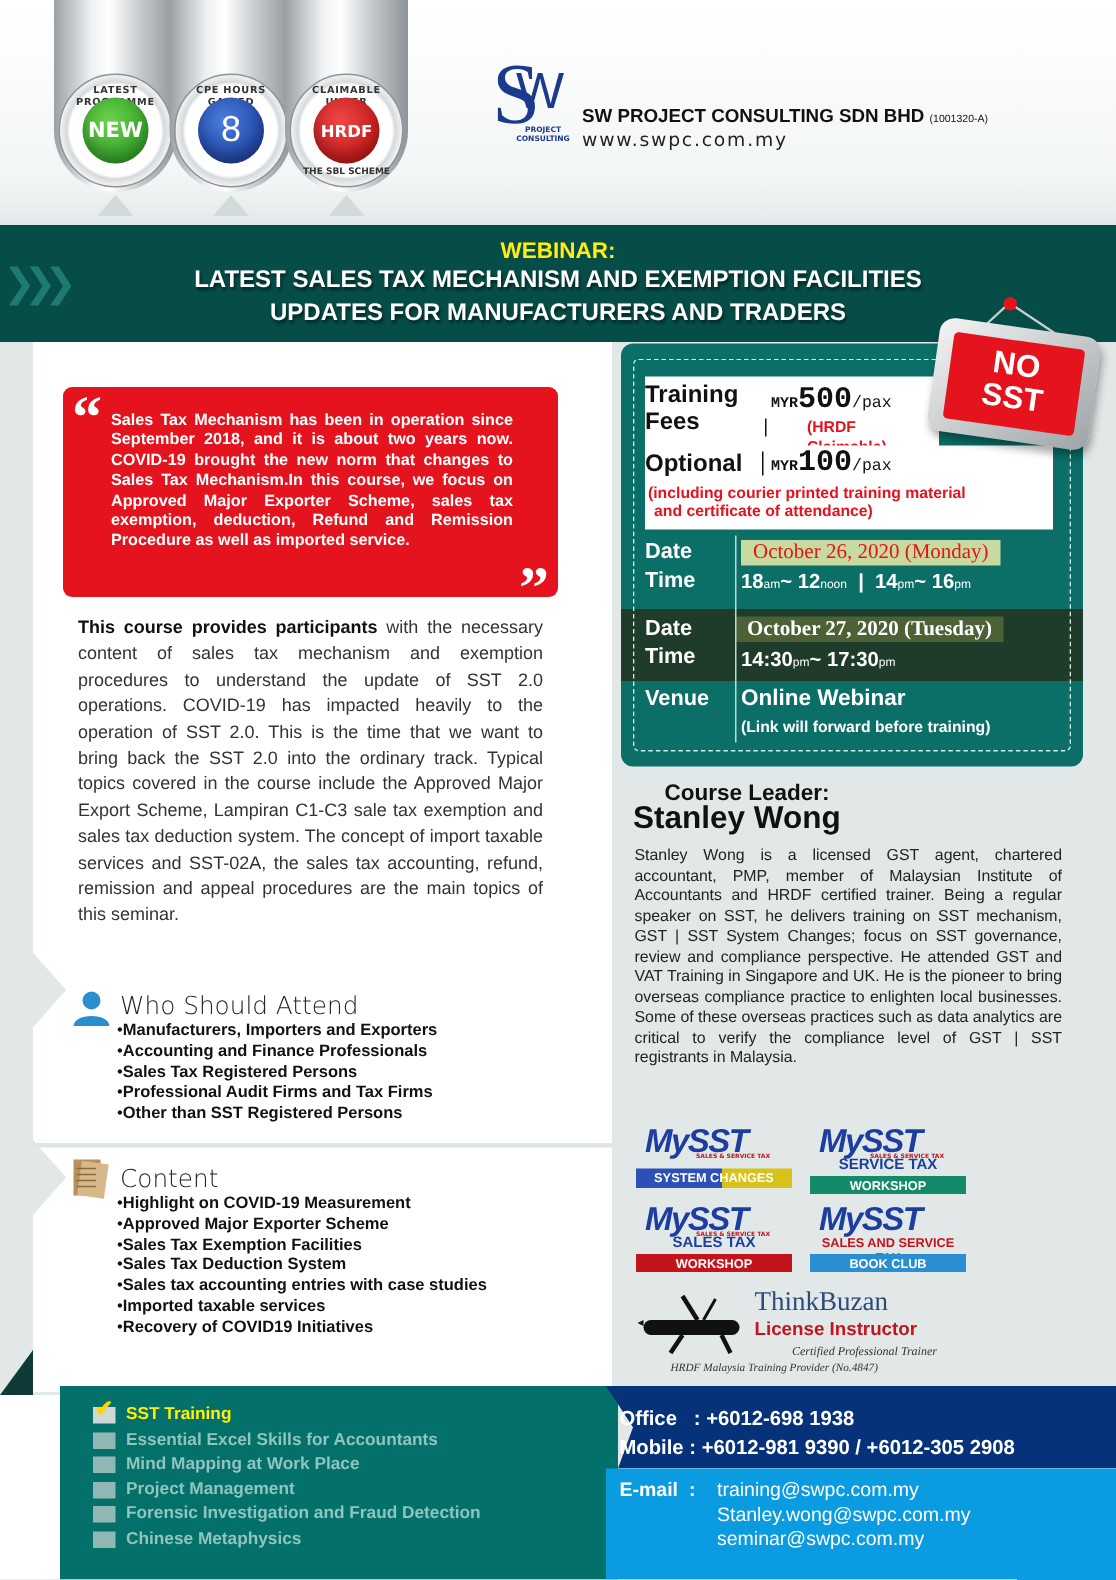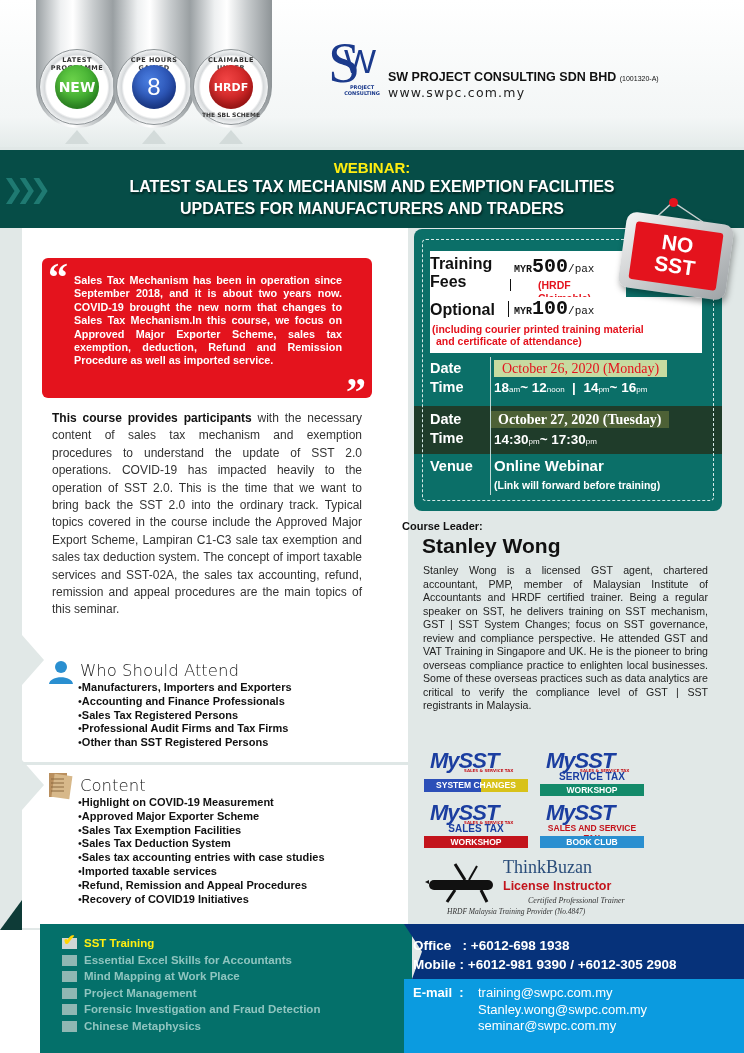--- a/index.html
+++ b/index.html
@@ -81,21 +81,21 @@
   .venue-main { position: absolute; left: 80px; top: 0; font-family: "Liberation Sans", sans-serif; font-weight: bold; font-size: 15px; color: #fff; }
   .venue-sub { position: absolute; left: 80px; top: 22px; font-family: "Liberation Sans", sans-serif; font-weight: bold; font-size: 10.5px; color: #fff; }
 
   
   .sign-string { position: absolute; left: 647px; top: 198px; width: 60px; height: 26px; }
   .sign-pin { position: absolute; left: 669px; top: 198px; width: 9px; height: 9px; border-radius: 50%; background: #e4131d; }
   .sign { position: absolute; left: 622px; top: 218px; width: 108px; height: 76px; border-radius: 10px; background: linear-gradient(135deg, #f4f4f4, #9ea3a6); transform: rotate(8deg); box-shadow: 2px 4px 6px rgba(0,0,0,.35); }
   .sign-inner { position: absolute; left: 10px; top: 9px; right: 10px; bottom: 9px; background: #e4131d; border-radius: 3px; text-align: center; color: #fff; font-family: "Liberation Sans", sans-serif; font-weight: bold; font-size: 21px; line-height: 22px; padding-top: 6px; }
 
   
-  .leader-lbl { position: absolute; left: 402px; top: 520px; font-family: "Liberation Sans", sans-serif; font-weight: bold; font-size: 11px; color: #111; }
+  .leader-lbl { position: absolute; left: 443px; top: 520px; font-family: "Liberation Sans", sans-serif; font-weight: bold; font-size: 15px; color: #111; }
   .leader-name { position: absolute; left: 422px; top: 534px; font-family: "Liberation Sans", sans-serif; font-weight: bold; font-size: 21px; color: #111; }
   .leader-bio { position: absolute; left: 423px; top: 564px; width: 285px; font-family: "Liberation Sans", sans-serif; font-size: 10.6px; line-height: 13.5px; color: #222; text-align: justify; }
 
   
   .mysst { position: absolute; width: 104px; height: 48px; }
   .mysst .brand { position: absolute; left: 6px; top: 0; font-family: "Liberation Sans", sans-serif; font-weight: bold; font-style: italic; font-size: 22px; color: #1b3ea0; letter-spacing: -1px; }
   .mysst .tag { position: absolute; left: 40px; top: 20px; font-size: 4px; font-weight: bold; color: #c3141c; }
   .mysst .band { position: absolute; left: 0; right: 0; bottom: 0; height: 12px; color: #fff; font-family: "Liberation Sans", sans-serif; font-weight: bold; font-size: 8.5px; text-align: center; line-height: 12px; }
   .mysst .mid { position: absolute; left: 0; right: 0; top: 23px; text-align: center; font-family: "Liberation Sans", sans-serif; font-weight: bold; font-size: 10px; }
 
@@ -203,21 +203,20 @@
     </g>
 </svg>
 <div class="section-head" style="top:776px;">Content</div>
 <ul class="bullets" style="top:796px;">
   <li>Highlight on COVID-19 Measurement</li>
   <li>Approved Major Exporter Scheme</li>
   <li>Sales Tax Exemption Facilities</li>
   <li>Sales Tax Deduction System</li>
   <li>Sales tax accounting entries with case studies</li>
   <li>Imported taxable services</li>
-  <li>Refund, Remission and Appeal Procedures</li>
   <li>Recovery of COVID19 Initiatives</li>
 </ul>
 
 <div class="card">
   <div class="fee-row fee1">
     <div class="lbl-big" style="left:0; top:4px;">
       <div>Training</div>
       <div>Fees</div>
     </div>
     <div class="price" style="left:84px; top:4px;">

